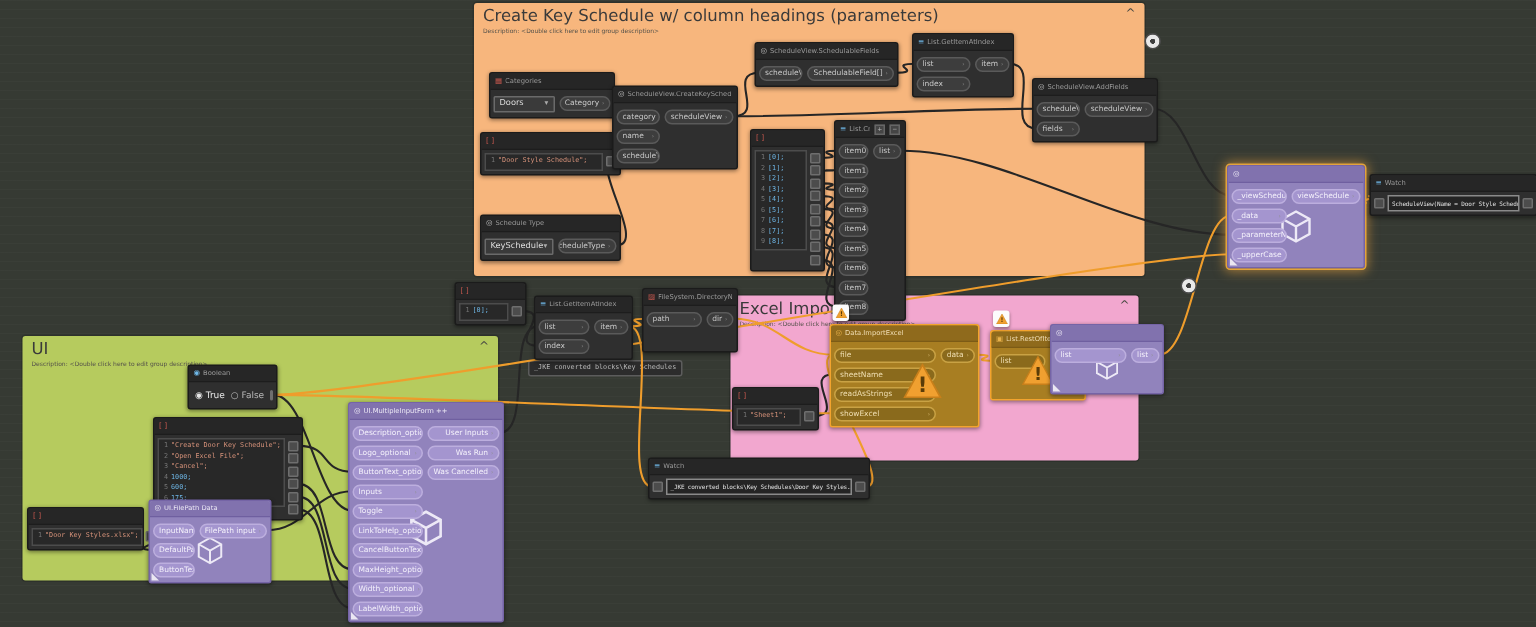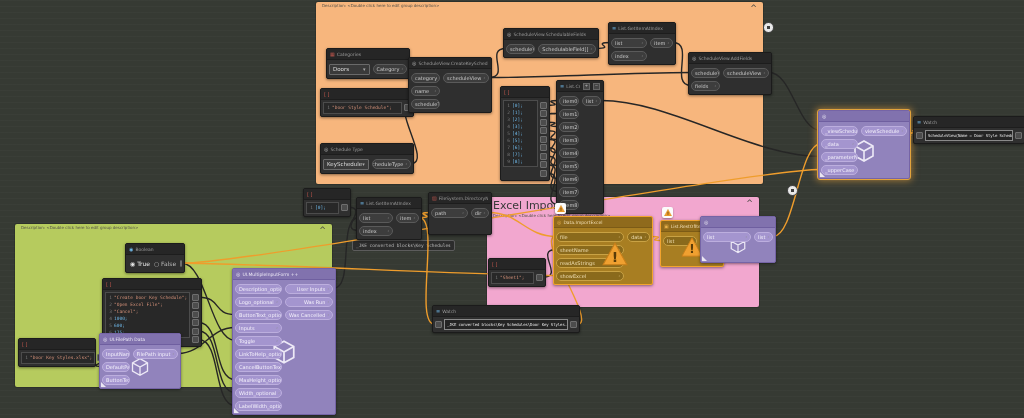--- a/index.html
+++ b/index.html
@@ -67,24 +67,26 @@
         background:radial-gradient(circle at 50% 50%, #3f3f3f 0 1.6px, #e9e9e9 1.8px);}
   svg.wires{position:absolute;left:0;top:0;z-index:2;}
   .wire-d{fill:none;stroke:#262626;stroke-width:1.4;}
   .wire-o{fill:none;stroke:#ef9d2c;stroke-width:1.4;}
 </style>
 </head>
 <body>
 
 <div id="canvas">
     <div class="group" style="left: 316px; top: 2px; width: 447px; height: 182px; background: rgb(247, 182, 125);">
+      <div class="gt">Create Key Schedule w/ column headings (parameters)</div>
       <div class="gd">Description: &lt;Double click here to edit group description&gt;</div>
       <div class="gchev">^</div>
     </div>
     <div class="group" style="left: 15px; top: 224px; width: 317px; height: 163px; background: rgb(182, 203, 94);">
+      <div class="gt">UI</div>
       <div class="gd">Description: &lt;Double click here to edit group description&gt;</div>
       <div class="gchev">^</div>
     </div>
     <div class="group" style="left: 487px; top: 197px; width: 272px; height: 110px; background: rgb(242, 167, 207);">
       <div class="gt">Excel Import &amp; Data</div>
       <div class="gd">Description: &lt;Double click here to edit group description&gt;</div>
       <div class="gchev">^</div>
     </div>
     <div class="node " style="left: 326px; top: 48px; width: 82px;">
       <div class="hdr">

